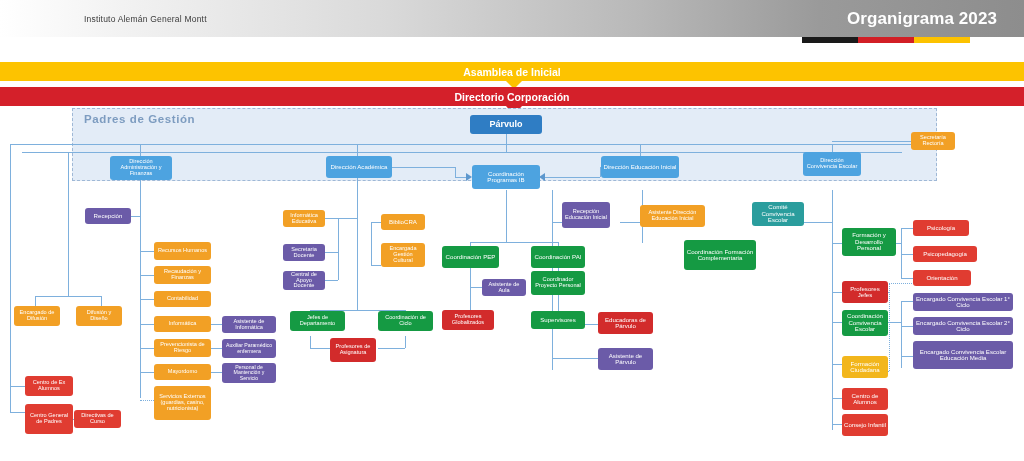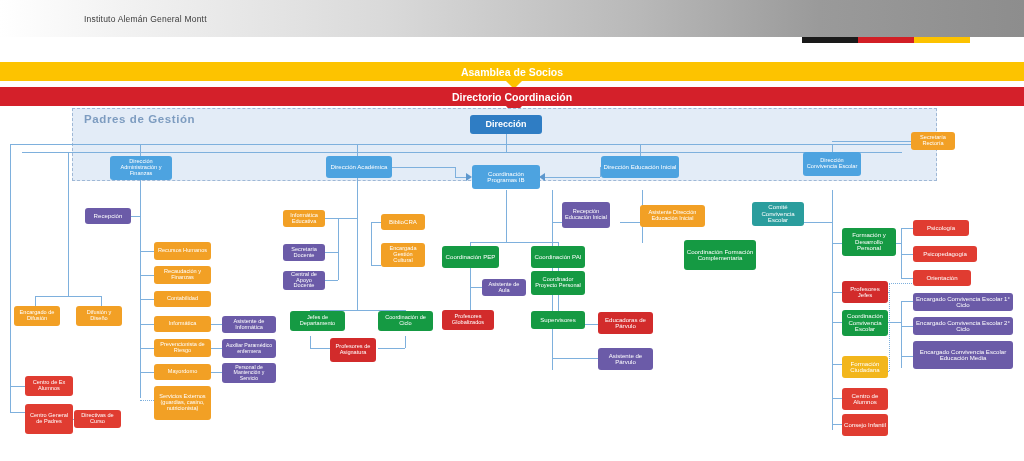--- a/index.html
+++ b/index.html
@@ -107,31 +107,32 @@
   .fs6  { font-size: 6.1px; }
   .fs9  { font-size: 9px; font-weight: bold; }
 </style>
 </head>
 <body>
 
 <div id="page">
 
   <div class="hdr-band"></div>
   <div class="hdr-inst">Instituto Alemán General Montt</div>
+  <div class="hdr-title">Organigrama 2023</div>
   <div class="flag flag-k"></div>
   <div class="flag flag-r"></div>
   <div class="flag flag-y"></div>
 
   <div class="bar bar-asamblea">
-    <span>Asamblea de Socios</span>
+    <span>Asamblea de Inicial</span>
   </div>
   <div class="arrow-dn arrow-y"></div>
 
   <div class="bar bar-directorio">
-    <span>Directorio Coordinación</span>
+    <span>Directorio Corporación</span>
   </div>
   <div class="arrow-dn arrow-r"></div>
 
   <div class="eqg"></div>
   <div class="eqg-label">Padres de Gestión</div>
 
   <div class="ln lnv" style="left:506px; top:134px; height:18px;"></div>
 
   <div class="ln lnh" style="left:10px; top:144px; width:903px;"></div>
 
@@ -237,21 +238,21 @@
   <div class="ln lnh" style="left:887px; top:322px; width:14px;"></div>
   <div class="ln lnh" style="left:901px; top:301px; width:12px;"></div>
   <div class="ln lnh" style="left:901px; top:326px; width:12px;"></div>
   <div class="ln lnh" style="left:901px; top:356px; width:12px;"></div>
 
   <div class="ln-dot-v" style="left:889px; top:283px; height:88px;"></div>
   <div class="ln-dot-h" style="left:878px; top:292px; width:11px;"></div>
   <div class="ln-dot-h" style="left:878px; top:371px; width:11px;"></div>
   <div class="ln-dot-h" style="left:889px; top:283px; width:23px;"></div>
 
-  <div class="node c-blue fs9" style="left:470px; top:115px; width:72px; height:19px;">Dirección</div>
+  <div class="node c-blue fs9" style="left:470px; top:115px; width:72px; height:19px;">Párvulo</div>
 
   <div class="node c-orange fs55" style="left:911px; top:132px; width:44px; height:18px;">Secretaría Rectoría</div>
 
   <div class="node c-ltblue fs55" style="left:110px; top:156px; width:62px; height:24px;">Dirección Administración y Finanzas</div>
   <div class="node c-ltblue fs6" style="left:326px; top:156px; width:66px; height:22px;">Dirección Académica</div>
   <div class="node c-ltblue fs6" style="left:472px; top:165px; width:68px; height:24px;">Coordinación Programas IB</div>
   <div class="node c-ltblue fs6" style="left:601px; top:156px; width:78px; height:22px;">Dirección Educación Inicial</div>
   <div class="node c-ltblue fs55" style="left:803px; top:152px; width:58px; height:24px;">Dirección Convivencia Escolar</div>
 
   <div class="node c-purple fs6" style="left:85px; top:208px; width:46px; height:16px;">Recepción</div>

